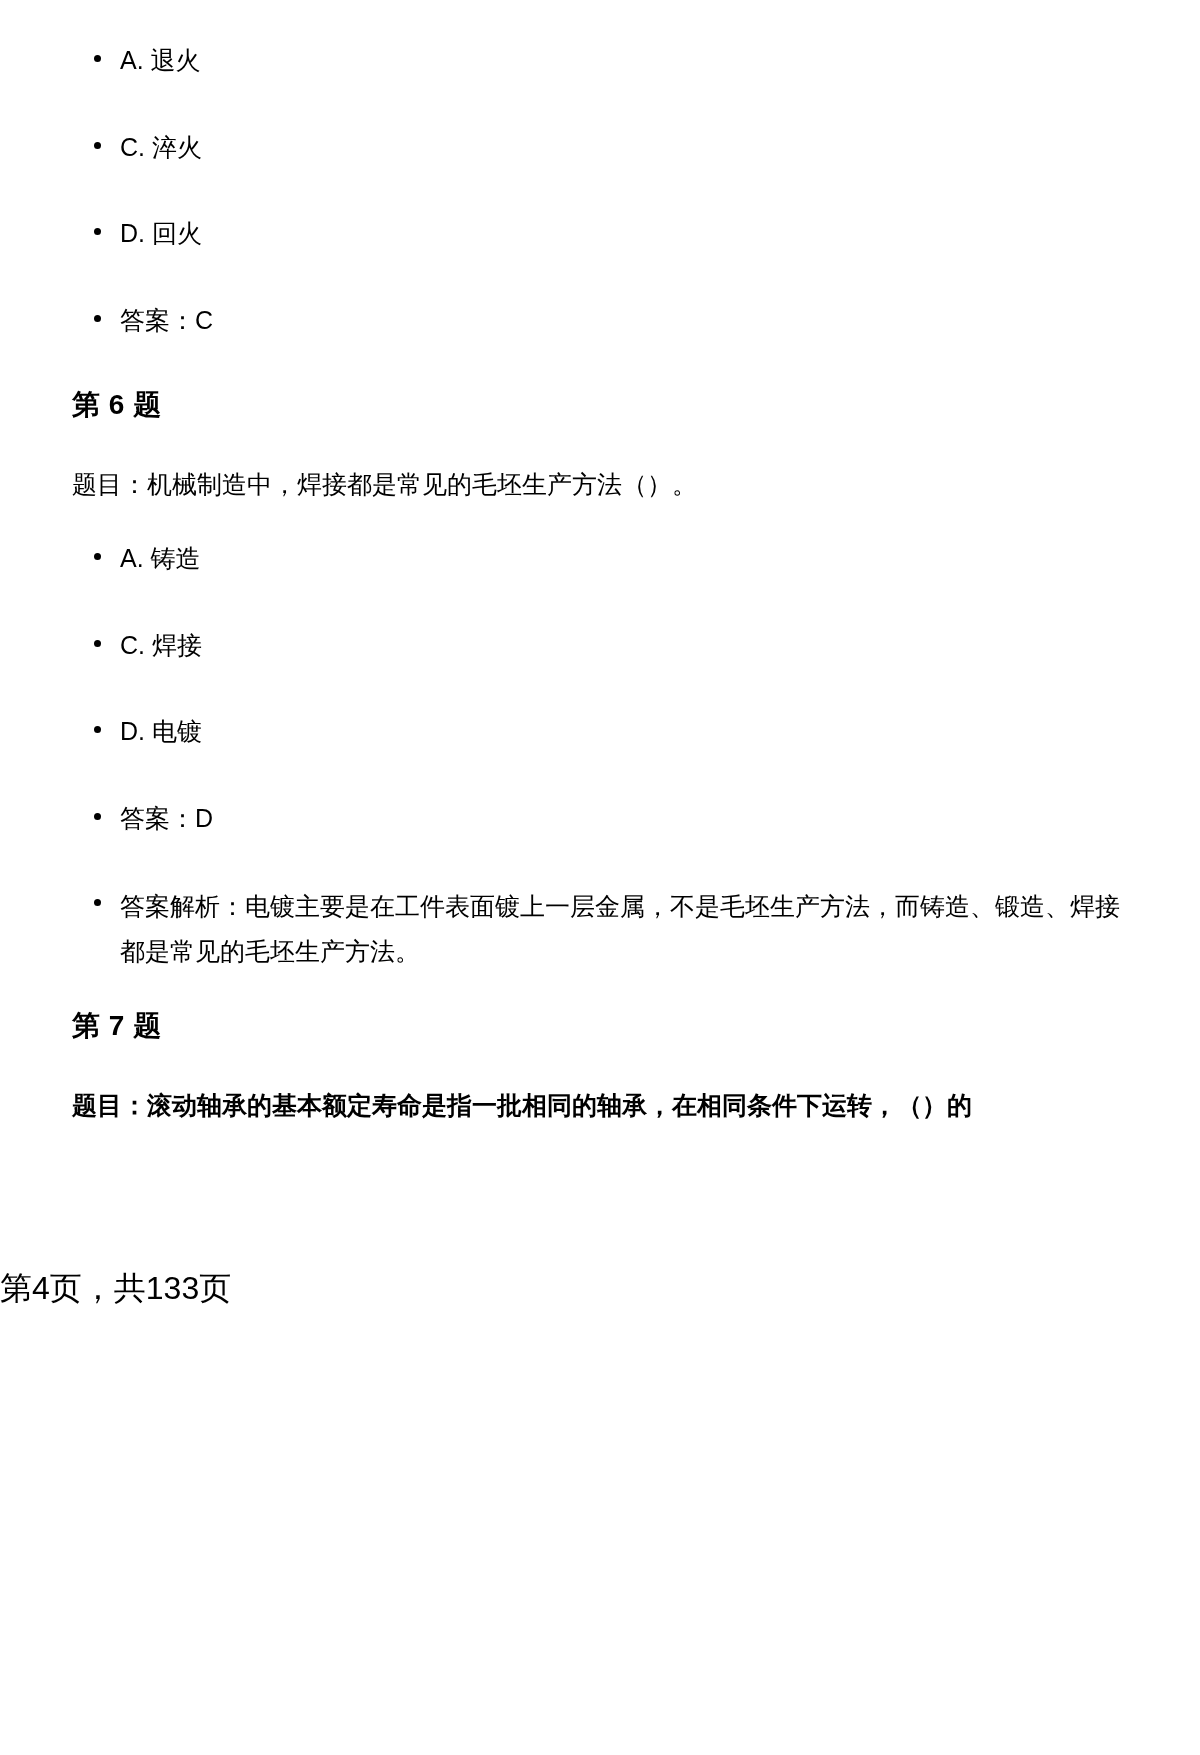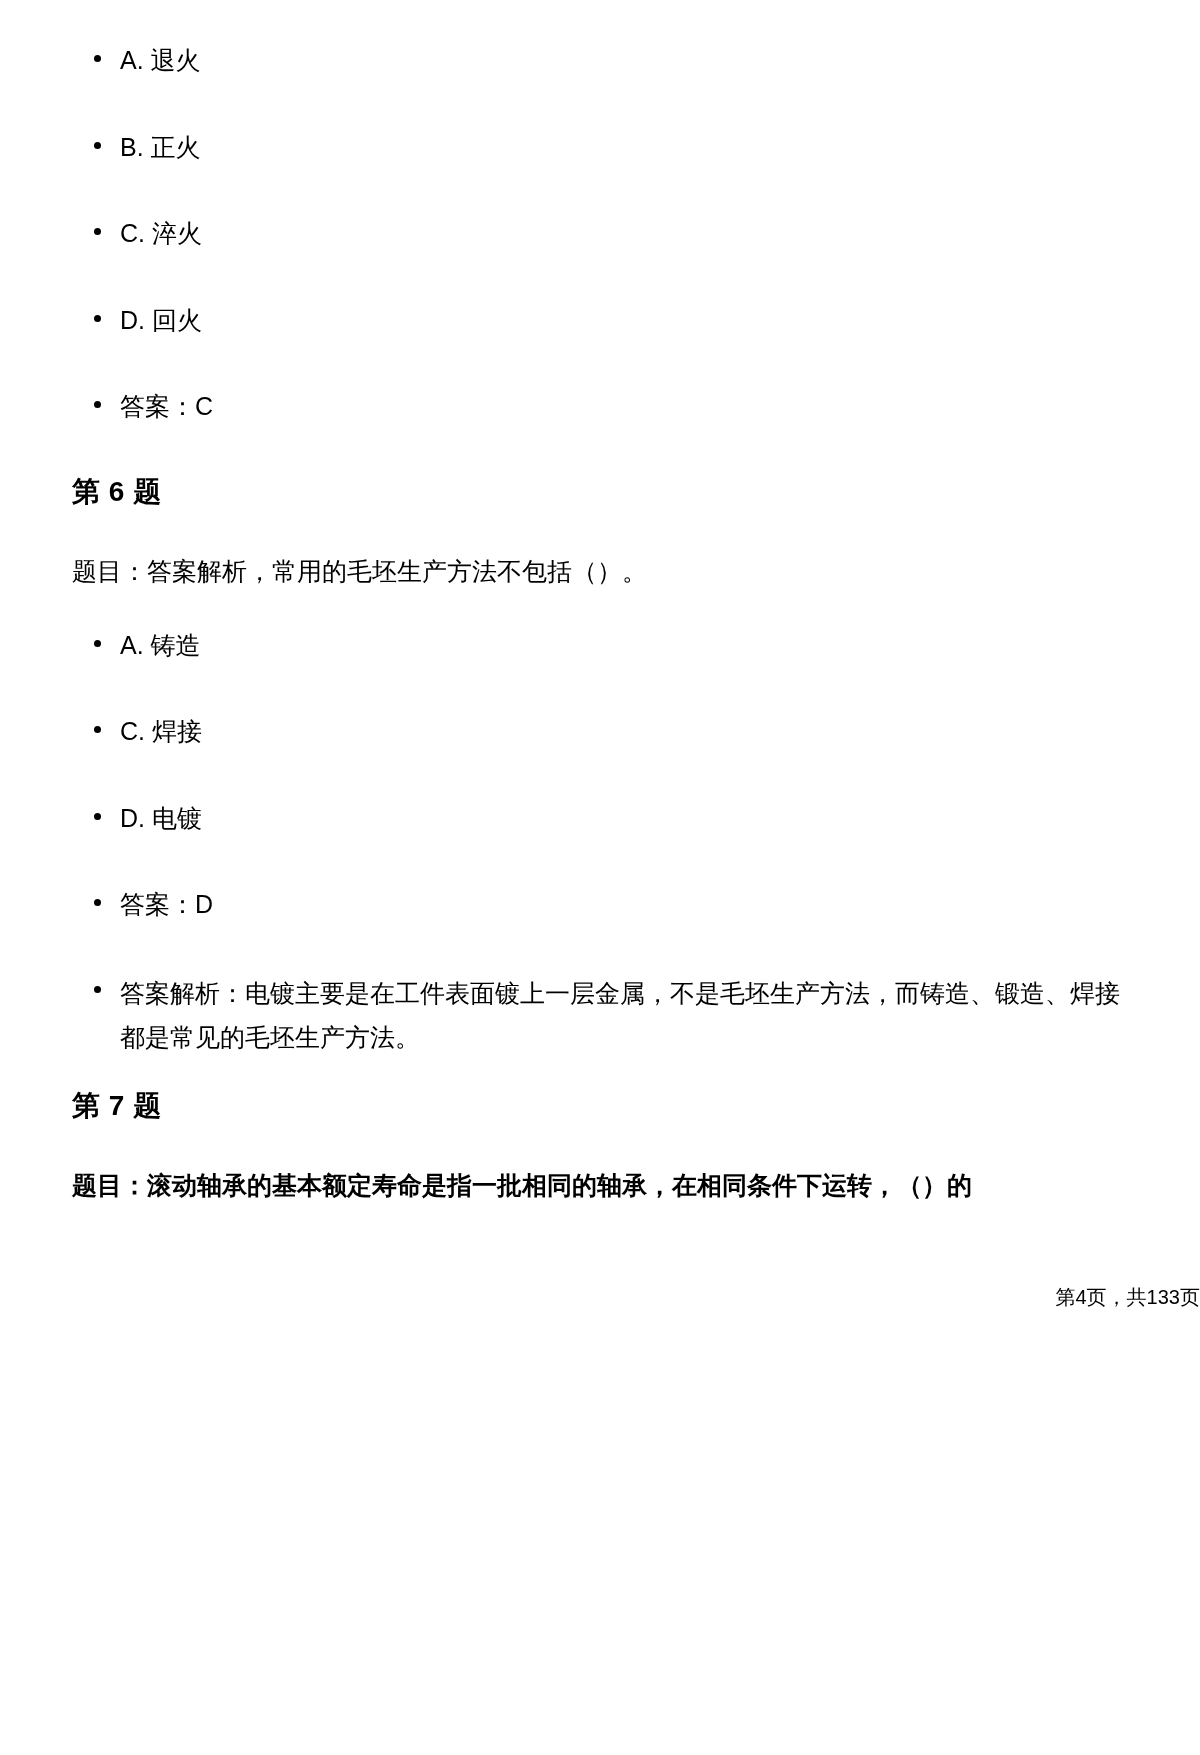--- a/index.html
+++ b/index.html
@@ -48,72 +48,68 @@
     margin-bottom: 10px;
     padding-right: 0px;
   }
   ul.opts li.explain .txt {
     display: block;
     line-height: 1.78;
   }
   h2.qhead {
     font-size: 28px;
     font-weight: bold;
-    margin: 27px 0 40px 0;
+    margin: 34px 0 40px 0;
     letter-spacing: 0.5px;
   }
   p.qtext {
     font-size: 25px;
     line-height: 1.6;
     margin: 0 0 34px 0;
   }
   p.qtext.last {
     margin-bottom: 16px;
     font-weight: bold;
   }
   .footer {
     position: absolute;
     left: 0;
     right: 0;
     bottom: 26px;
-    text-align: right;
-    font-size: 20px;
+    text-align: left;
+    font-size: 32px;
   }
   .block { margin-bottom: 0; }
 </style>
 </head>
 <body>
 
 <div class="page">
 
   <ul class="opts block">
     <li>
       <span class="bullet"></span>
       <span class="txt">A. 退火</span>
-    </li>
-    <li>
-      <span class="bullet"></span>
-      <span class="txt">B. 正火</span>
     </li>
     <li>
       <span class="bullet"></span>
       <span class="txt">C. 淬火</span>
     </li>
     <li>
       <span class="bullet"></span>
       <span class="txt">D. 回火</span>
     </li>
     <li>
       <span class="bullet"></span>
       <span class="txt">答案：C</span>
     </li>
   </ul>
 
   <h2 class="qhead">第 6 题</h2>
-  <p class="qtext">题目：答案解析，常用的毛坯生产方法不包括（）。</p>
+  <p class="qtext">题目：机械制造中，焊接都是常见的毛坯生产方法（）。</p>
   <ul class="opts block">
     <li>
       <span class="bullet"></span>
       <span class="txt">A. 铸造</span>
     </li>
     <li>
       <span class="bullet"></span>
       <span class="txt">C. 焊接</span>
     </li>
     <li>

